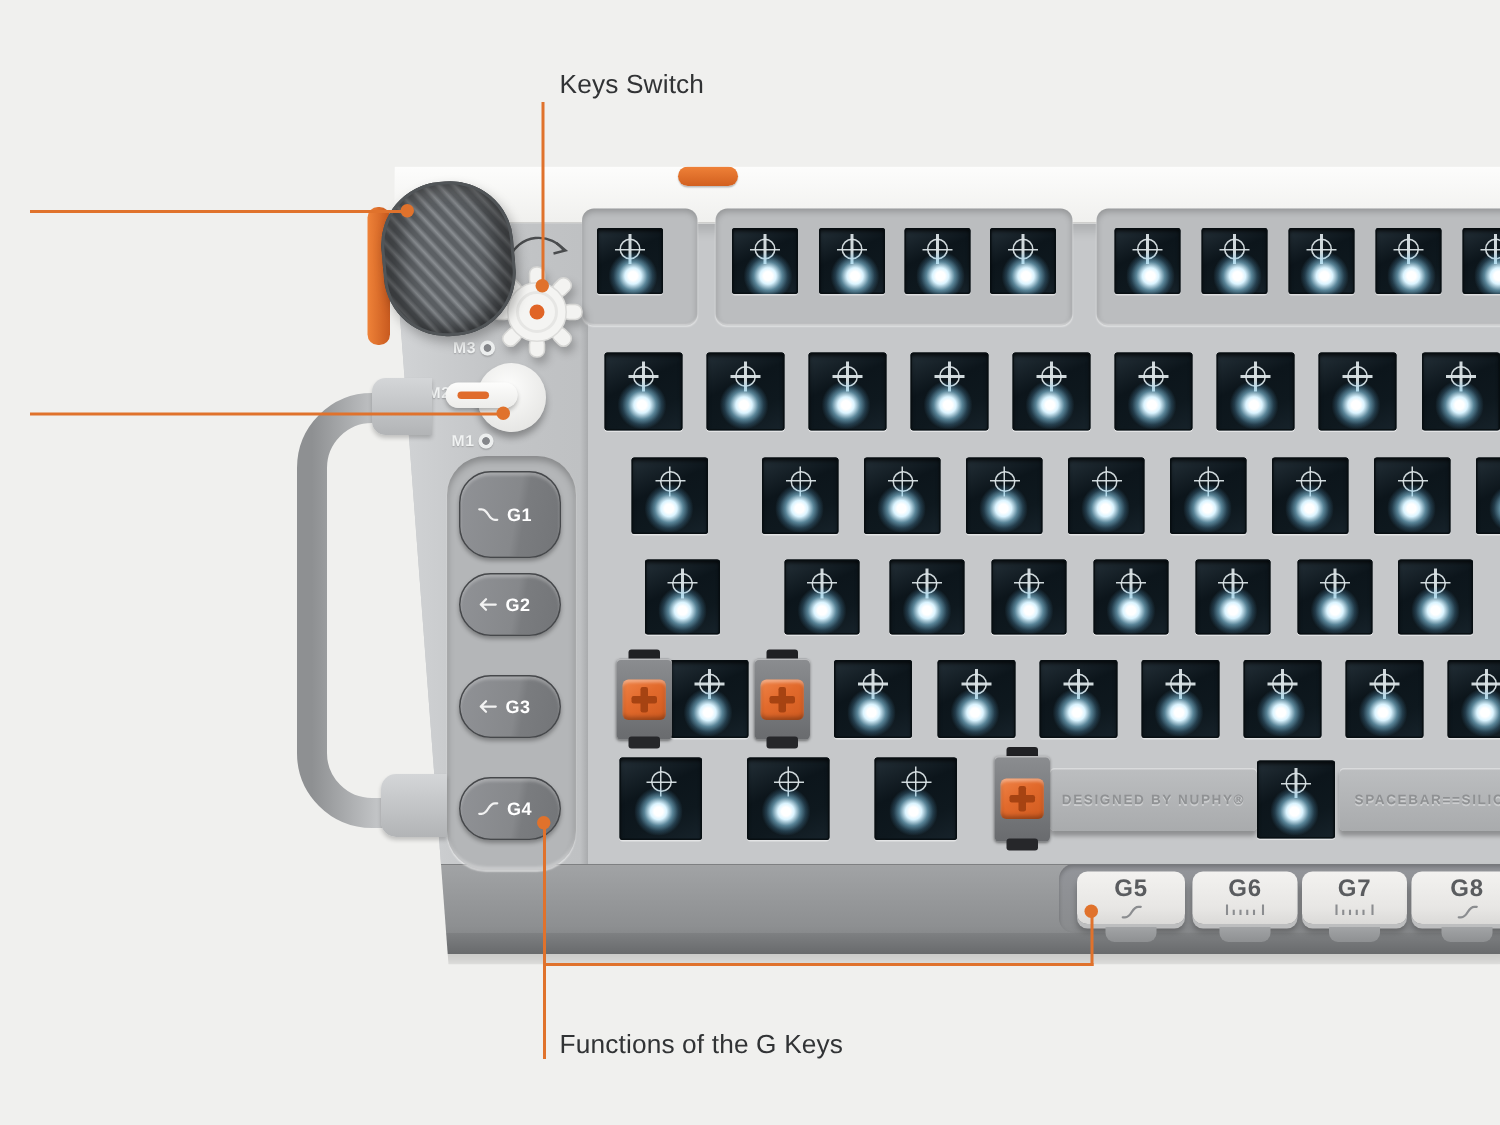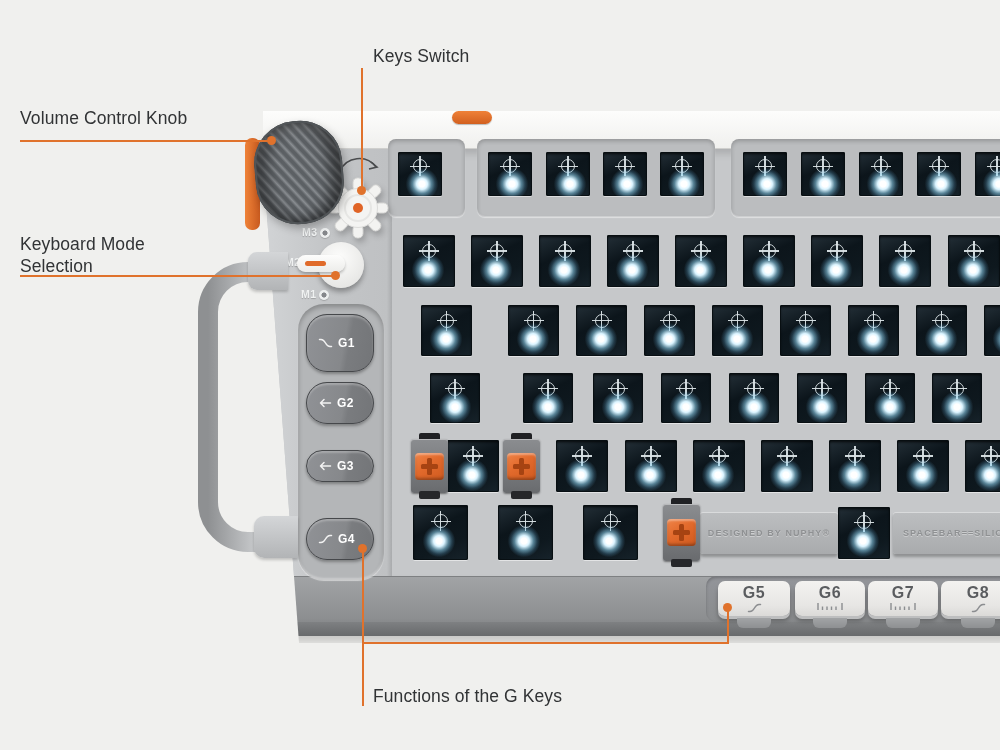--- a/index.html
+++ b/index.html
@@ -193,21 +193,21 @@
           <span class="gk-label">G1</span>
         </div>
         <div class="gkey" style="left: 306px; top: 382px; width: 68px; height: 42px;">
           <span class="gk-ico">
             <svg width="14" height="12" viewBox="0 0 14 12">
               <path d="M12.5 6 H2.5 M6 2.5 L2.5 6 L6 9.5" fill="none" stroke="currentColor" stroke-width="1.5" stroke-linecap="round" stroke-linejoin="round"></path>
             </svg>
           </span>
           <span class="gk-label">G2</span>
         </div>
-        <div class="gkey" style="left: 306px; top: 450px; width: 68px; height: 32px;">
+        <div class="gkey" style="left: 306px; top: 450px; width: 68px; height: 42px;">
           <span class="gk-ico">
             <svg width="14" height="12" viewBox="0 0 14 12">
               <path d="M12.5 6 H2.5 M6 2.5 L2.5 6 L6 9.5" fill="none" stroke="currentColor" stroke-width="1.5" stroke-linecap="round" stroke-linejoin="round"></path>
             </svg>
           </span>
           <span class="gk-label">G3</span>
         </div>
         <div class="gkey" style="left: 306px; top: 518px; width: 68px; height: 42px;">
           <span class="gk-ico">
             <svg width="15" height="12" viewBox="0 0 15 12">
@@ -487,28 +487,23 @@
 
   <div class="knob-blade"></div>
   <div class="vol-knob"></div>
   <div class="mount top"></div>
   <div class="mount bottom"></div>
 
   <div class="ann-label" style="left:373px;top:46px;">Keys Switch</div>
   <div class="ann-line" style="left:361px;top:68px;width:2px;height:121px;"></div>
   <div class="ann-dot" style="left:357px;top:186px;"></div>
 
-  <div class="ann-label" style="left:20px;top:108px;">Volume Control Knob</div>
   <div class="ann-line" style="left:20px;top:140px;width:252px;height:2px;"></div>
   <div class="ann-dot" style="left:267px;top:136px;"></div>
 
-  <div class="ann-label" style="left:20px;top:234px;line-height:21.5px;">
-    <div>Keyboard Mode</div>
-    <div>Selection</div>
-  </div>
   <div class="ann-line" style="left:20px;top:275px;width:316px;height:2px;"></div>
   <div class="ann-dot" style="left:331px;top:271px;"></div>
 
   <div class="ann-label" style="left:373px;top:686px;">Functions of the G Keys</div>
   <div class="ann-line" style="left:362px;top:549px;width:2px;height:157px;"></div>
   <div class="ann-line" style="left:362px;top:642px;width:367px;height:2px;"></div>
   <div class="ann-line" style="left:727px;top:607px;width:2px;height:37px;"></div>
   <div class="ann-dot" style="left:358px;top:544px;"></div>
   <div class="ann-dot" style="left:723px;top:603px;"></div>
 </div>

